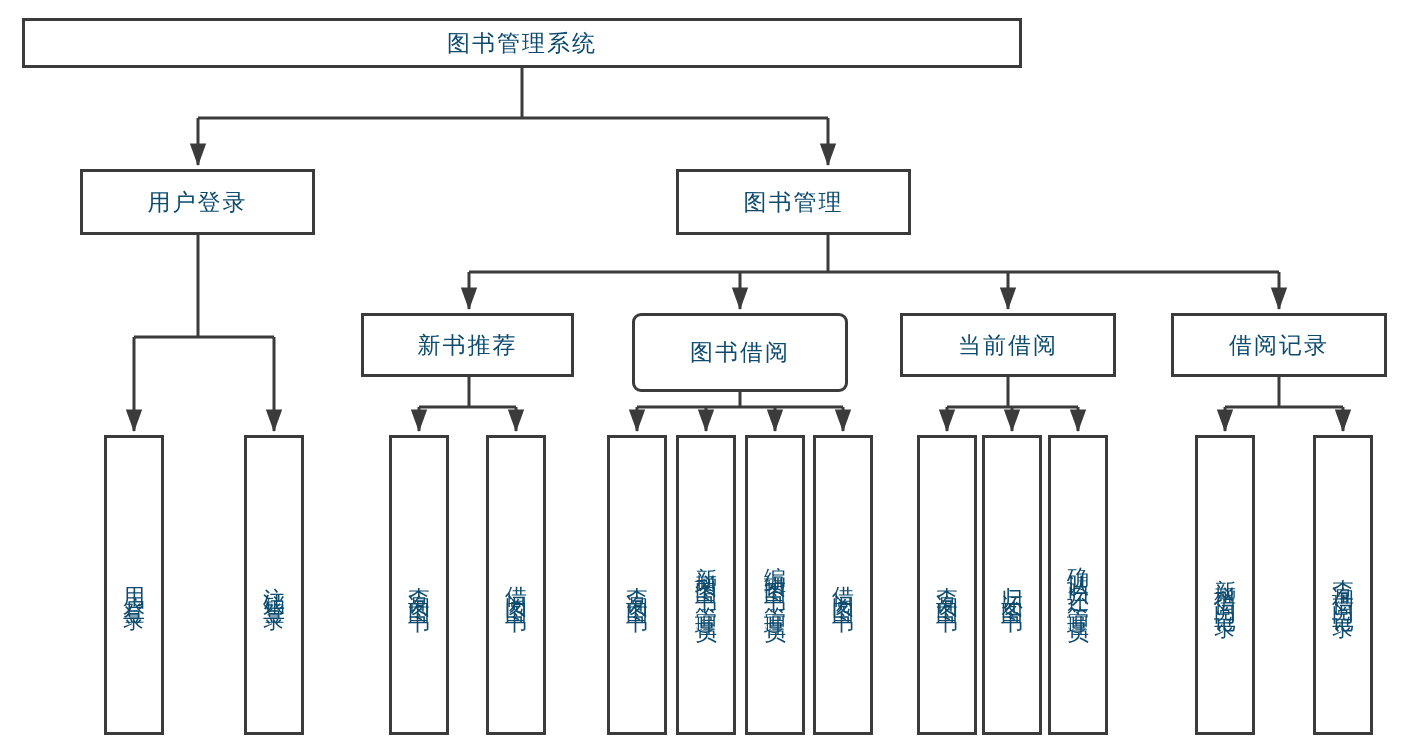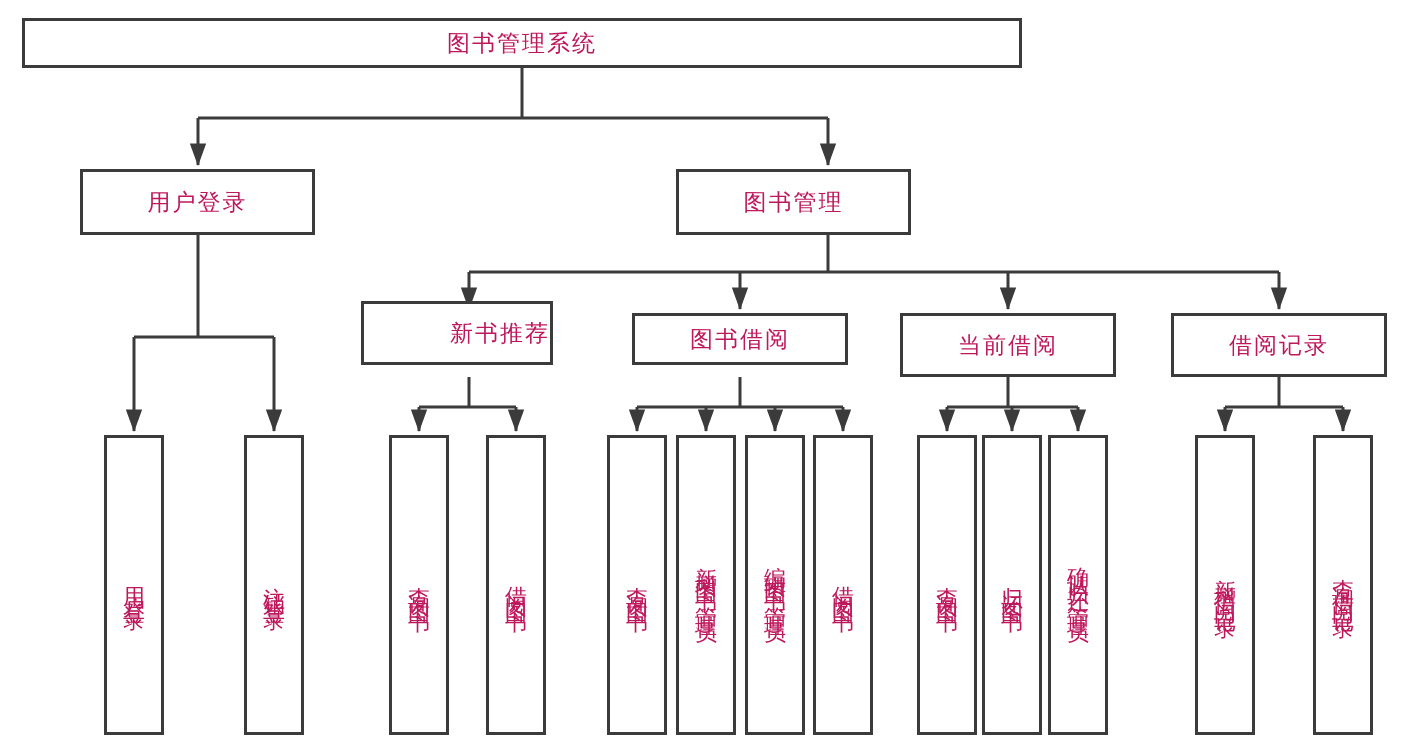--- a/index.html
+++ b/index.html
@@ -21,21 +21,21 @@
     width: 1405px; height: 747px;
   }
   .node {
     position: absolute;
     box-sizing: border-box;
     background: #ffffff;
     border: 3px solid #3b3b3b;
     display: flex;
     align-items: center;
     justify-content: center;
-    color: #be185d;
+    color: #0c4a6e;
     text-align: center;
   }
   .node.h {
     font-size: 23px;
     letter-spacing: 2px;
   }
   .node.v {
     font-size: 22px;
     writing-mode: vertical-rl;
     text-orientation: mixed;
@@ -113,24 +113,24 @@
       </div>
       <div class="node h" style="left: 676px; top: 169px; width: 235px; height: 66px;">
         <span>图书管理</span>
       </div>
       <div class="node v" style="left: 104px; top: 435px; width: 60px; height: 300px;">
         <span>用户登录</span>
       </div>
       <div class="node v" style="left: 244px; top: 435px; width: 60px; height: 300px;">
         <span>注销登录</span>
       </div>
-      <div class="node h" style="left: 361px; top: 301px; width: 192px; height: 64px; justify-content: flex-end;">
+      <div class="node h" style="left: 361px; top: 313px; width: 213px; height: 64px;">
         <span>新书推荐</span>
       </div>
-      <div class="node h" style="left: 632px; top: 313px; width: 216px; height: 52px;">
+      <div class="node h" style="left: 632px; top: 313px; width: 216px; height: 79px; border-radius: 9px;">
         <span>图书借阅</span>
       </div>
       <div class="node h" style="left: 900px; top: 313px; width: 216px; height: 64px;">
         <span>当前借阅</span>
       </div>
       <div class="node h" style="left: 1171px; top: 313px; width: 216px; height: 64px;">
         <span>借阅记录</span>
       </div>
       <div class="node v" style="left: 389px; top: 435px; width: 60px; height: 300px;">
         <span>查询图书</span>

